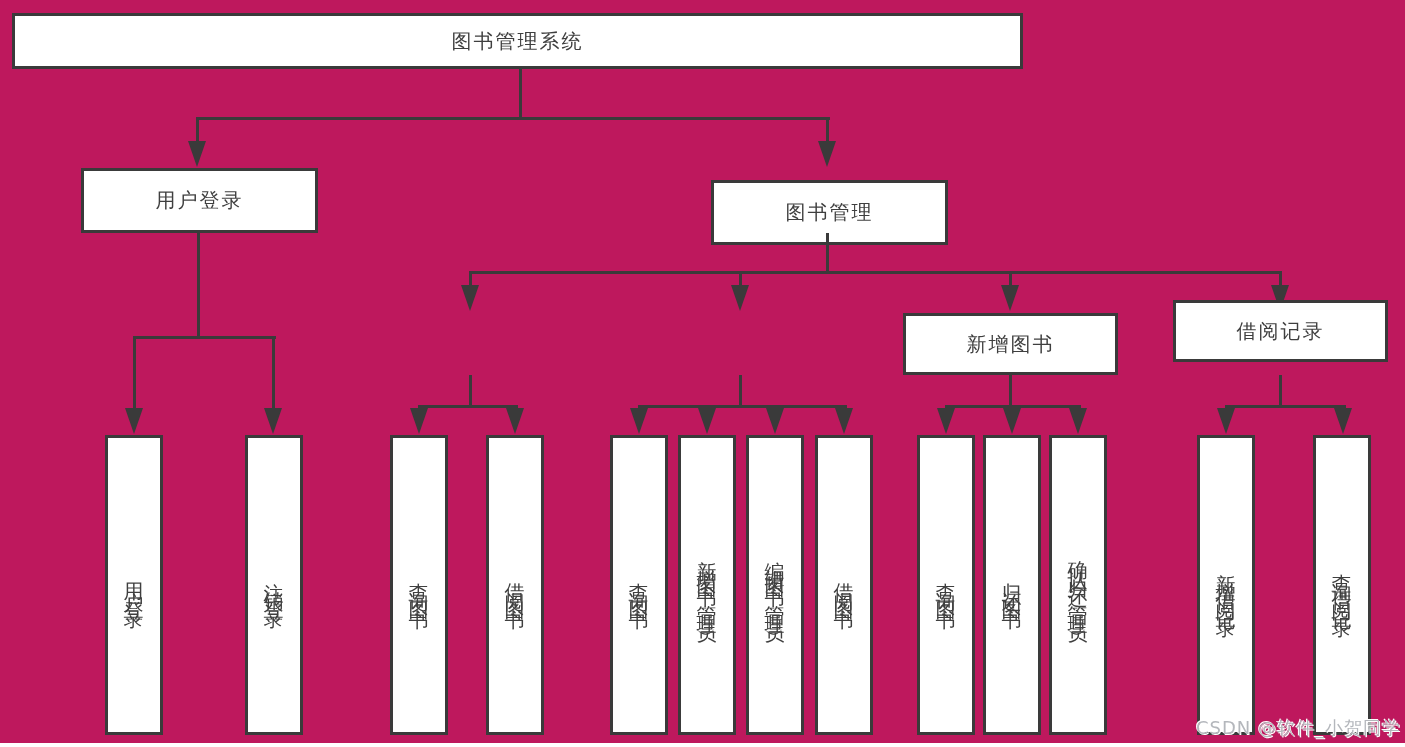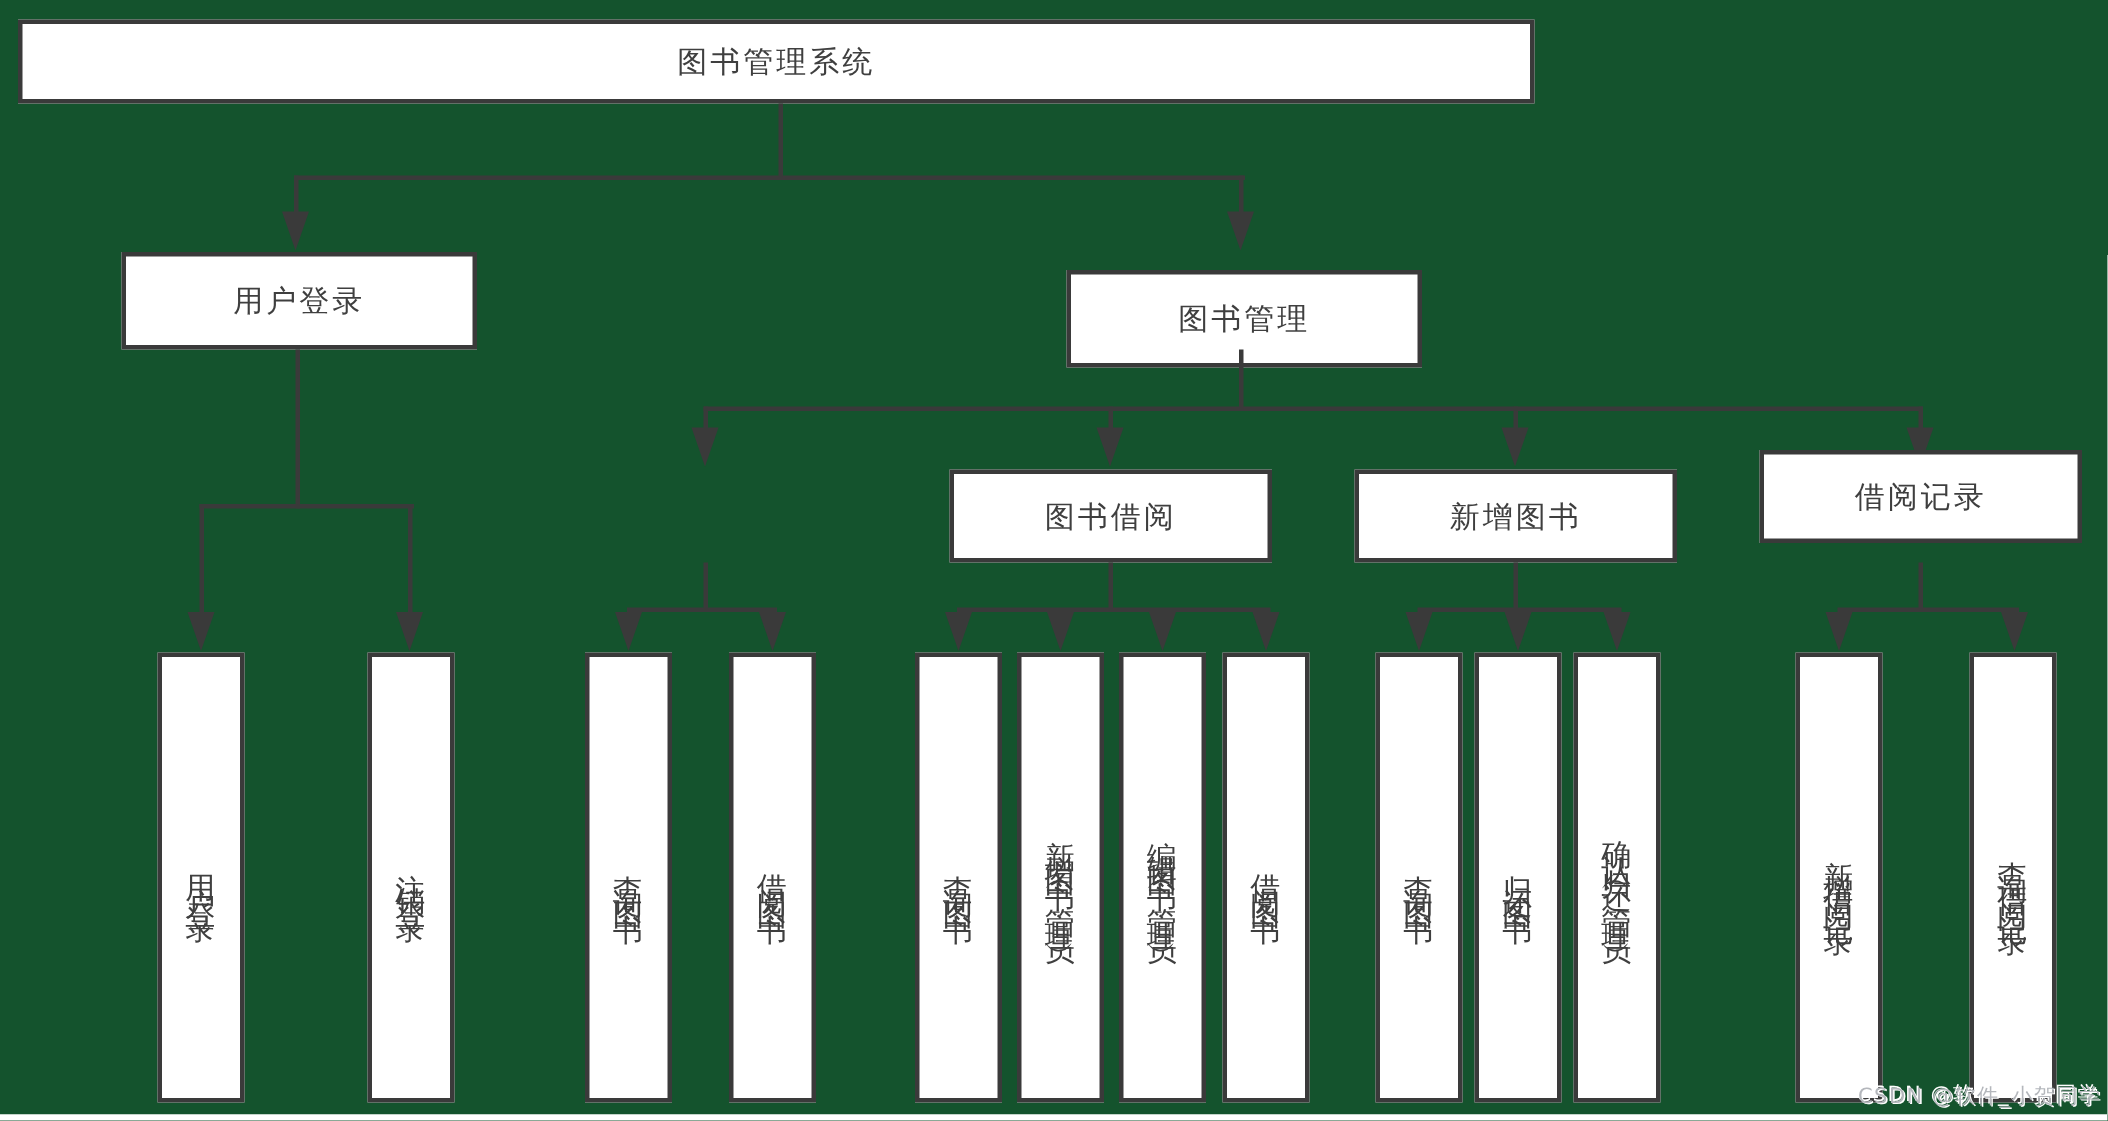--- a/index.html
+++ b/index.html
@@ -2,21 +2,21 @@
 <html><head>
 <meta charset="utf-8">
 <style>
   * { margin:0; padding:0; box-sizing:border-box; }
   html,body { background:#ffffff; }
   body { font-family:"DejaVu Sans","Liberation Sans",sans-serif; }
 
   .canvas {
     position:relative;
     width:1405px; height:743px;
-    background:#14532d;
+    background:#be185d;
     overflow:hidden;
   }
 
   
   .box {
     position:absolute;
     border:3px solid #3a3a3a;
     background:#ffffff;
     color:#3f3f3f;
     display:flex;
@@ -48,21 +48,21 @@
     width:0; height:0;
     border-left:9px solid transparent;
     border-right:9px solid transparent;
     border-top:26px solid #3a3a3a;
   }
 
   
   .watermark {
     position:absolute;
     right:4px; bottom:3px;
-    font-size:14px;
+    font-size:18px;
     letter-spacing:1px;
     color:#b4b7bc;
     text-shadow:1px 1px 0 #ffffff, -1px -1px 0 #ffffff;
     z-index:10;
   }
 </style>
 </head>
 <body>
 
 <div class="canvas">
@@ -90,21 +90,20 @@
   <div class="hline" style="left:469px;top:271px;width:813px"></div>
   <div class="vline" style="left:469px;top:271px;height:15px"></div>
   <div class="arrow" style="left:461px;top:285px"></div>
   <div class="vline" style="left:739px;top:271px;height:15px"></div>
   <div class="arrow" style="left:731px;top:285px"></div>
   <div class="vline" style="left:1009px;top:271px;height:15px"></div>
   <div class="arrow" style="left:1001px;top:285px"></div>
   <div class="vline" style="left:1279px;top:271px;height:15px"></div>
   <div class="arrow" style="left:1271px;top:285px"></div>
 
-  <div class="box hbox" style="left:633px;top:313px;width:215px;height:62px">图书借阅</div>
   <div class="box hbox" style="left:903px;top:313px;width:215px;height:62px">新增图书</div>
   <div class="box hbox" style="left:1173px;top:300px;width:215px;height:62px">借阅记录</div>
 
   <div class="vline" style="left:469px;top:375px;height:33px"></div>
   <div class="hline" style="left:418px;top:405px;width:100px"></div>
   <div class="arrow" style="left:410px;top:408px"></div>
   <div class="arrow" style="left:506px;top:408px"></div>
 
   <div class="vline" style="left:739px;top:375px;height:33px"></div>
   <div class="hline" style="left:638px;top:405px;width:209px"></div>

